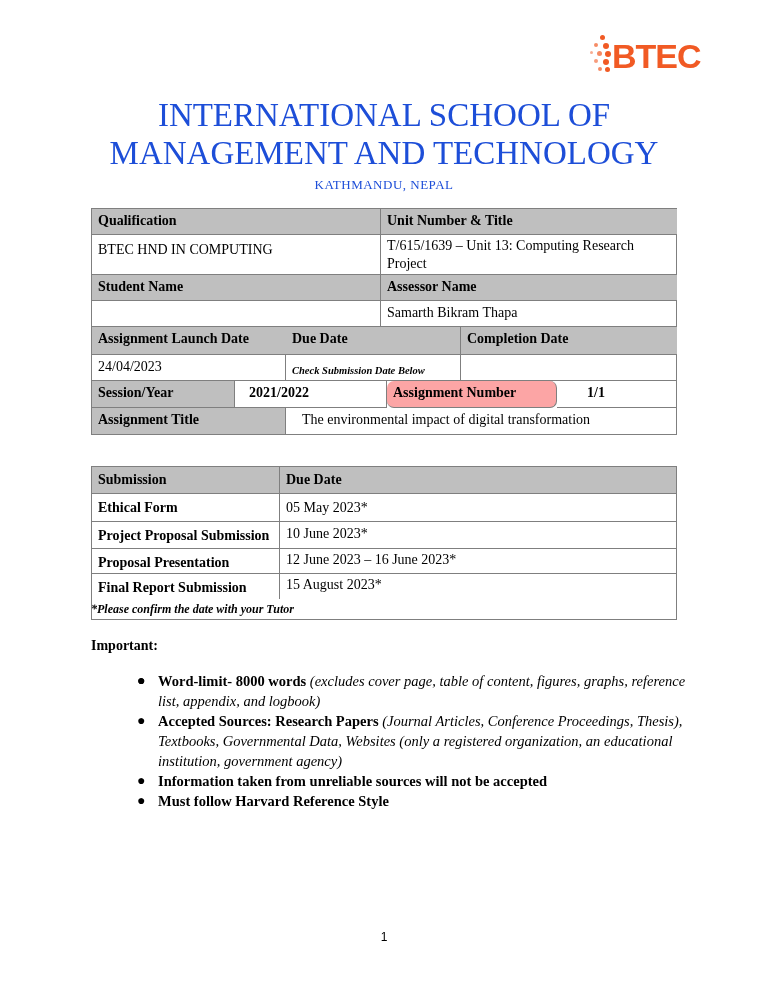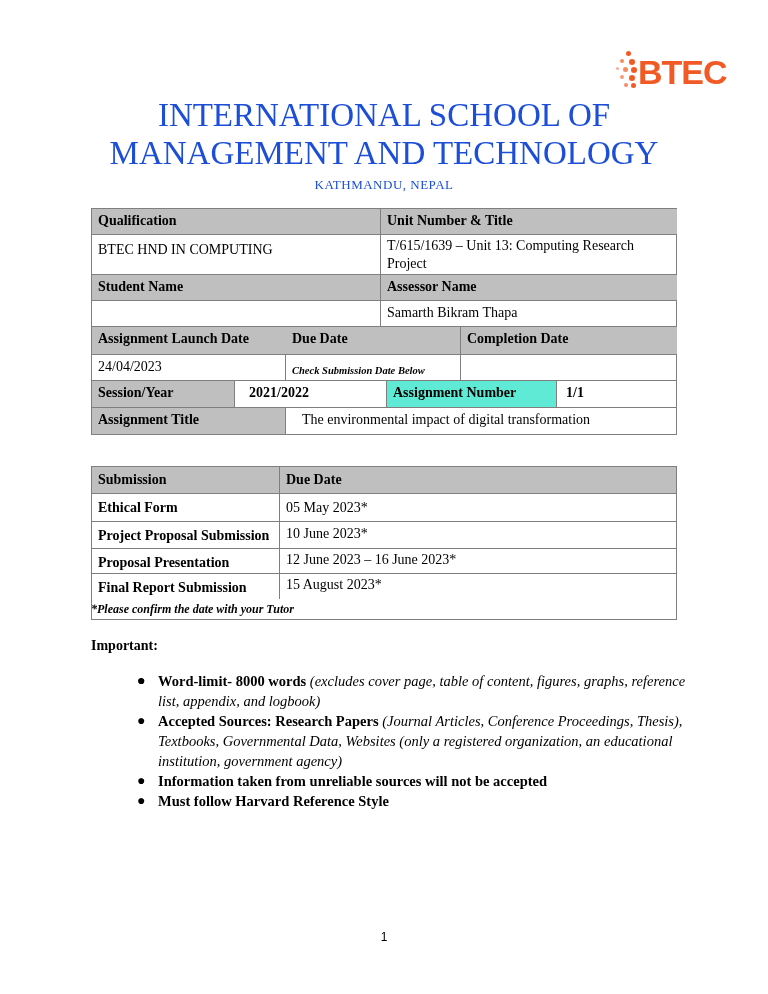--- a/index.html
+++ b/index.html
@@ -1,34 +1,34 @@
 <!DOCTYPE html>
 <html><head>
 <meta charset="utf-8">
 <style>
   html, body { margin:0; padding:0; background:#ffffff; }
   body { width:768px; height:994px; position:relative; overflow:hidden;
          font-family:"Liberation Serif", "DejaVu Serif", serif; color:#000; }
-  .logo { position:absolute; left:616px; top:35px; width:110px; height:42px;margin-top:16px; }
+  .logo { position:absolute; left:590px; top:35px; width:110px; height:42px; }
   .logo-dots { position:absolute; left:0; top:0; width:24px; height:42px; }
   .logo-dots span { position:absolute; border-radius:50%; background:#f15a24; }
   .logo-text { position:absolute; left:22px; top:2px; font-family:"Liberation Sans","DejaVu Sans",sans-serif;
                font-weight:bold; font-size:34px; color:#f15a24; letter-spacing:-1px; line-height:38px; }
 
   .title { position:absolute; left:0; width:768px; text-align:center; color:#1d4ed8; }
   .title1 { top:96px; font-size:33px; line-height:38px; }
   .title2 { top:134px; font-size:33px; line-height:38px; }
   .subtitle { top:177px; font-size:13px; letter-spacing:0.5px; line-height:16px; }
 
   .t1 { position:absolute; left:91px; top:208px; width:586px; height:227px;
         border:1px solid #7f7f7f; box-sizing:border-box; }
   .cell { position:absolute; box-sizing:border-box; font-size:14px; line-height:18px;
           padding:3px 6px 0 6px; border-right:1px solid #7f7f7f; border-bottom:1px solid #7f7f7f; }
   .gray { background:#bfbfbf; }
-  .lgray { background:#5eead4; }
+  .lgray { background:#fca5a5;border-radius:7px; }
   .b { font-weight:bold; }
   .small-it { font-weight:bold; font-style:italic; font-size:10.5px; padding-top:7px; }
 
   .t2 { position:absolute; left:91px; top:466px; width:586px; height:154px;
         border:1px solid #7f7f7f; box-sizing:border-box; }
   .note { position:absolute; left:91px; top:602px; font-size:12px; font-weight:bold; font-style:italic; }
   .important { position:absolute; left:91px; top:638px; font-size:14px; font-weight:bold; }
   .bullets { position:absolute; left:133px; top:671px; width:560px; margin:0; padding:0; list-style:none; }
   .bullets li { position:relative; padding-left:25px; font-size:14.5px; line-height:20px; }
   .bullets li .dot { position:absolute; left:4px; top:0; font-size:14px; }
@@ -78,21 +78,21 @@
   <div class="cell gray b" style="left:194px;top:118px;width:175px;height:28px;">Due Date</div>
   <div class="cell gray b" style="left:369px;top:118px;width:216px;height:28px;border-right:none;">Completion Date</div>
 
   <div class="cell" style="left:0;top:146px;width:194px;height:26px;">24/04/2023</div>
   <div class="cell small-it" style="left:194px;top:146px;width:175px;height:26px;">Check Submission Date Below</div>
   <div class="cell" style="left:369px;top:146px;width:216px;height:26px;border-right:none;"></div>
 
   <div class="cell gray b" style="left:0;top:172px;width:143px;height:27px;">Session/Year</div>
   <div class="cell b" style="left:143px;top:172px;width:152px;height:27px;padding-left:14px;">2021/2022</div>
   <div class="cell lgray b" style="left:295px;top:172px;width:170px;height:27px;">Assignment Number</div>
-  <div class="cell b" style="left:465px;top:172px;width:120px;height:27px;border-right:none;padding-left:9px;">1/1</div>
+  <div class="cell b" style="left:465px;top:172px;width:120px;height:27px;border-right:none;padding-left:30px;">1/1</div>
 
   <div class="cell gray b" style="left:0;top:199px;width:194px;height:26px;border-bottom:none;">Assignment Title</div>
   <div class="cell" style="left:194px;top:199px;width:391px;height:26px;border-right:none;border-bottom:none;padding-left:16px;">The environmental impact of digital transformation</div>
 </div>
 
 <div class="t2">
   <div class="cell gray b" style="left:0;top:0;width:188px;height:27px;padding-top:4px;">Submission</div>
   <div class="cell gray b" style="left:188px;top:0;width:396px;height:27px;border-right:none;padding-top:4px;">Due Date</div>
 
   <div class="cell b" style="left:0;top:27px;width:188px;height:28px;padding-top:5px;">Ethical Form</div>

